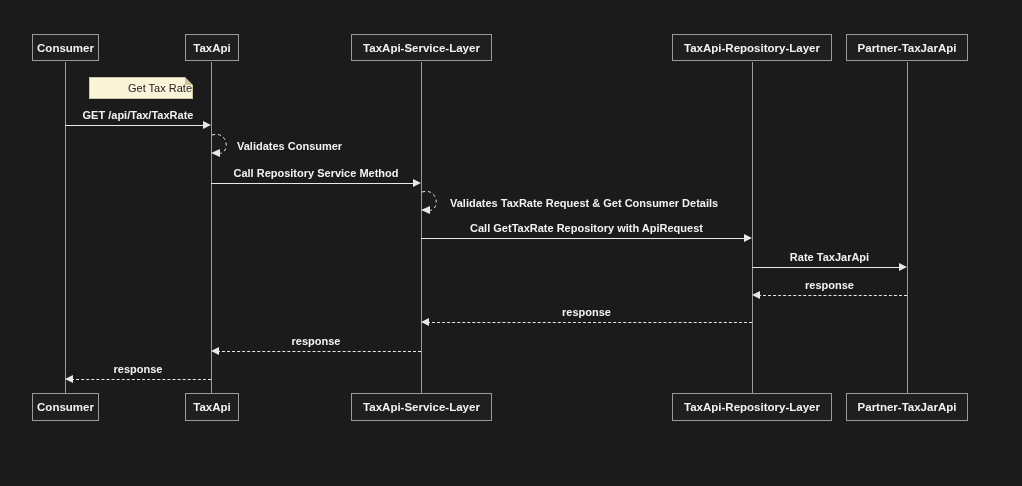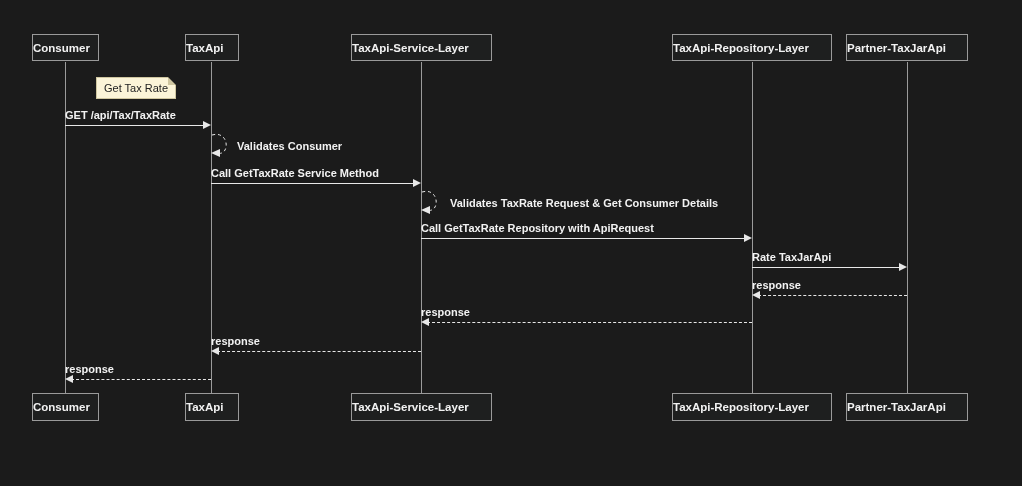--- a/index.html
+++ b/index.html
@@ -9,42 +9,42 @@
   }
   html,body{margin:0;padding:0;background:var(--bg);}
   .stage{
     position:relative;width:1022px;height:486px;background:var(--bg);
     font-family:"Liberation Sans",sans-serif;overflow:hidden;
   }
   .lifeline{position:absolute;width:1px;background:var(--lifeline);top:62px;height:331px;}
   .pbox{
     position:absolute;height:27px;background:var(--box-fill);
     border:1px solid var(--box-border);color:var(--text);
-    font-size:11.5px;font-weight:bold;display:flex;align-items:center;
+    font-size:11.5px;font-weight:bold;display:flex;align-items:center;justify-content:center;
     box-sizing:border-box;white-space:nowrap;z-index:3;
   }
   .pbox.bottom{height:28px;}
   .mlabel{
     position:absolute;color:var(--text);font-size:11px;font-weight:bold;
-    height:14px;line-height:14px;text-align:left;white-space:nowrap;z-index:2;
+    height:14px;line-height:14px;text-align:center;white-space:nowrap;z-index:2;
   }
   .mlabel.leftalign{text-align:center;}
   .mline{position:absolute;height:0;z-index:1;}
   .mline.solid{border-top:1px solid var(--line);}
   .mline.dashed{border-top:1px dashed var(--line);}
   .arr{position:absolute;width:0;height:0;z-index:2;}
   .arr.right{border-top:4px solid transparent;border-bottom:4px solid transparent;border-left:8px solid var(--line);}
   .arr.left{border-top:4px solid transparent;border-bottom:4px solid transparent;border-right:8px solid var(--line);}
   .selfloop{position:absolute;z-index:2;overflow:visible;}
   .selfloop path{stroke:var(--line);fill:none;stroke-width:1;stroke-dasharray:3 3;}
   .selfloop polygon{fill:var(--line);}
   .note{
-    position:absolute;left:96px;top:77px;width:80px;height:22px;
+    position:absolute;left:89px;top:77px;width:104px;height:22px;
     background:var(--note-fill);border:1px solid var(--note-border);box-sizing:border-box;
-    color:var(--note-text);font-size:11px;line-height:20px;text-align:center;z-index:4;
+    color:var(--note-text);font-size:11px;line-height:20px;text-align:right;z-index:4;
   }
   .note .fold{
     position:absolute;top:-1px;right:-1px;width:0;height:0;border-style:solid;
     border-width:0 8px 8px 0;
     border-color:var(--bg) var(--bg) var(--note-fold) transparent;
   }
 </style>
 </head>
 <body>
 
@@ -80,21 +80,21 @@
   <div class="mlabel" style="left:65px;width:146px;top:108px">GET /api/Tax/TaxRate</div>
   <div class="mline solid" style="left:65px;width:140px;top:125px"></div>
   <div class="arr right" style="left:203px;top:121px"></div>
 
   <svg class="selfloop" style="left:211px;top:132px" width="26" height="28">
     <path d="M1,3 C19,-2 19,25 6,21"></path>
     <polygon points="0,21 9,17 9,25"></polygon>
   </svg>
   <div class="mlabel leftalign" style="left:237px;top:139px">Validates Consumer</div>
 
-  <div class="mlabel" style="left:211px;width:210px;top:166px">Call GetTaxRate Service Method</div>
+  <div class="mlabel" style="left:211px;width:210px;top:166px">Call Repository Service Method</div>
   <div class="mline solid" style="left:211px;width:204px;top:183px"></div>
   <div class="arr right" style="left:413px;top:179px"></div>
 
   <svg class="selfloop" style="left:421px;top:189px" width="26" height="28">
     <path d="M1,3 C19,-2 19,25 6,21"></path>
     <polygon points="0,21 9,17 9,25"></polygon>
   </svg>
   <div class="mlabel" style="left:421px;width:331px;top:221px">Call GetTaxRate Repository with ApiRequest</div>
 
   <div class="mlabel leftalign" style="left:450px;top:196px">Validates TaxRate Request &amp; Get Consumer Details</div>

